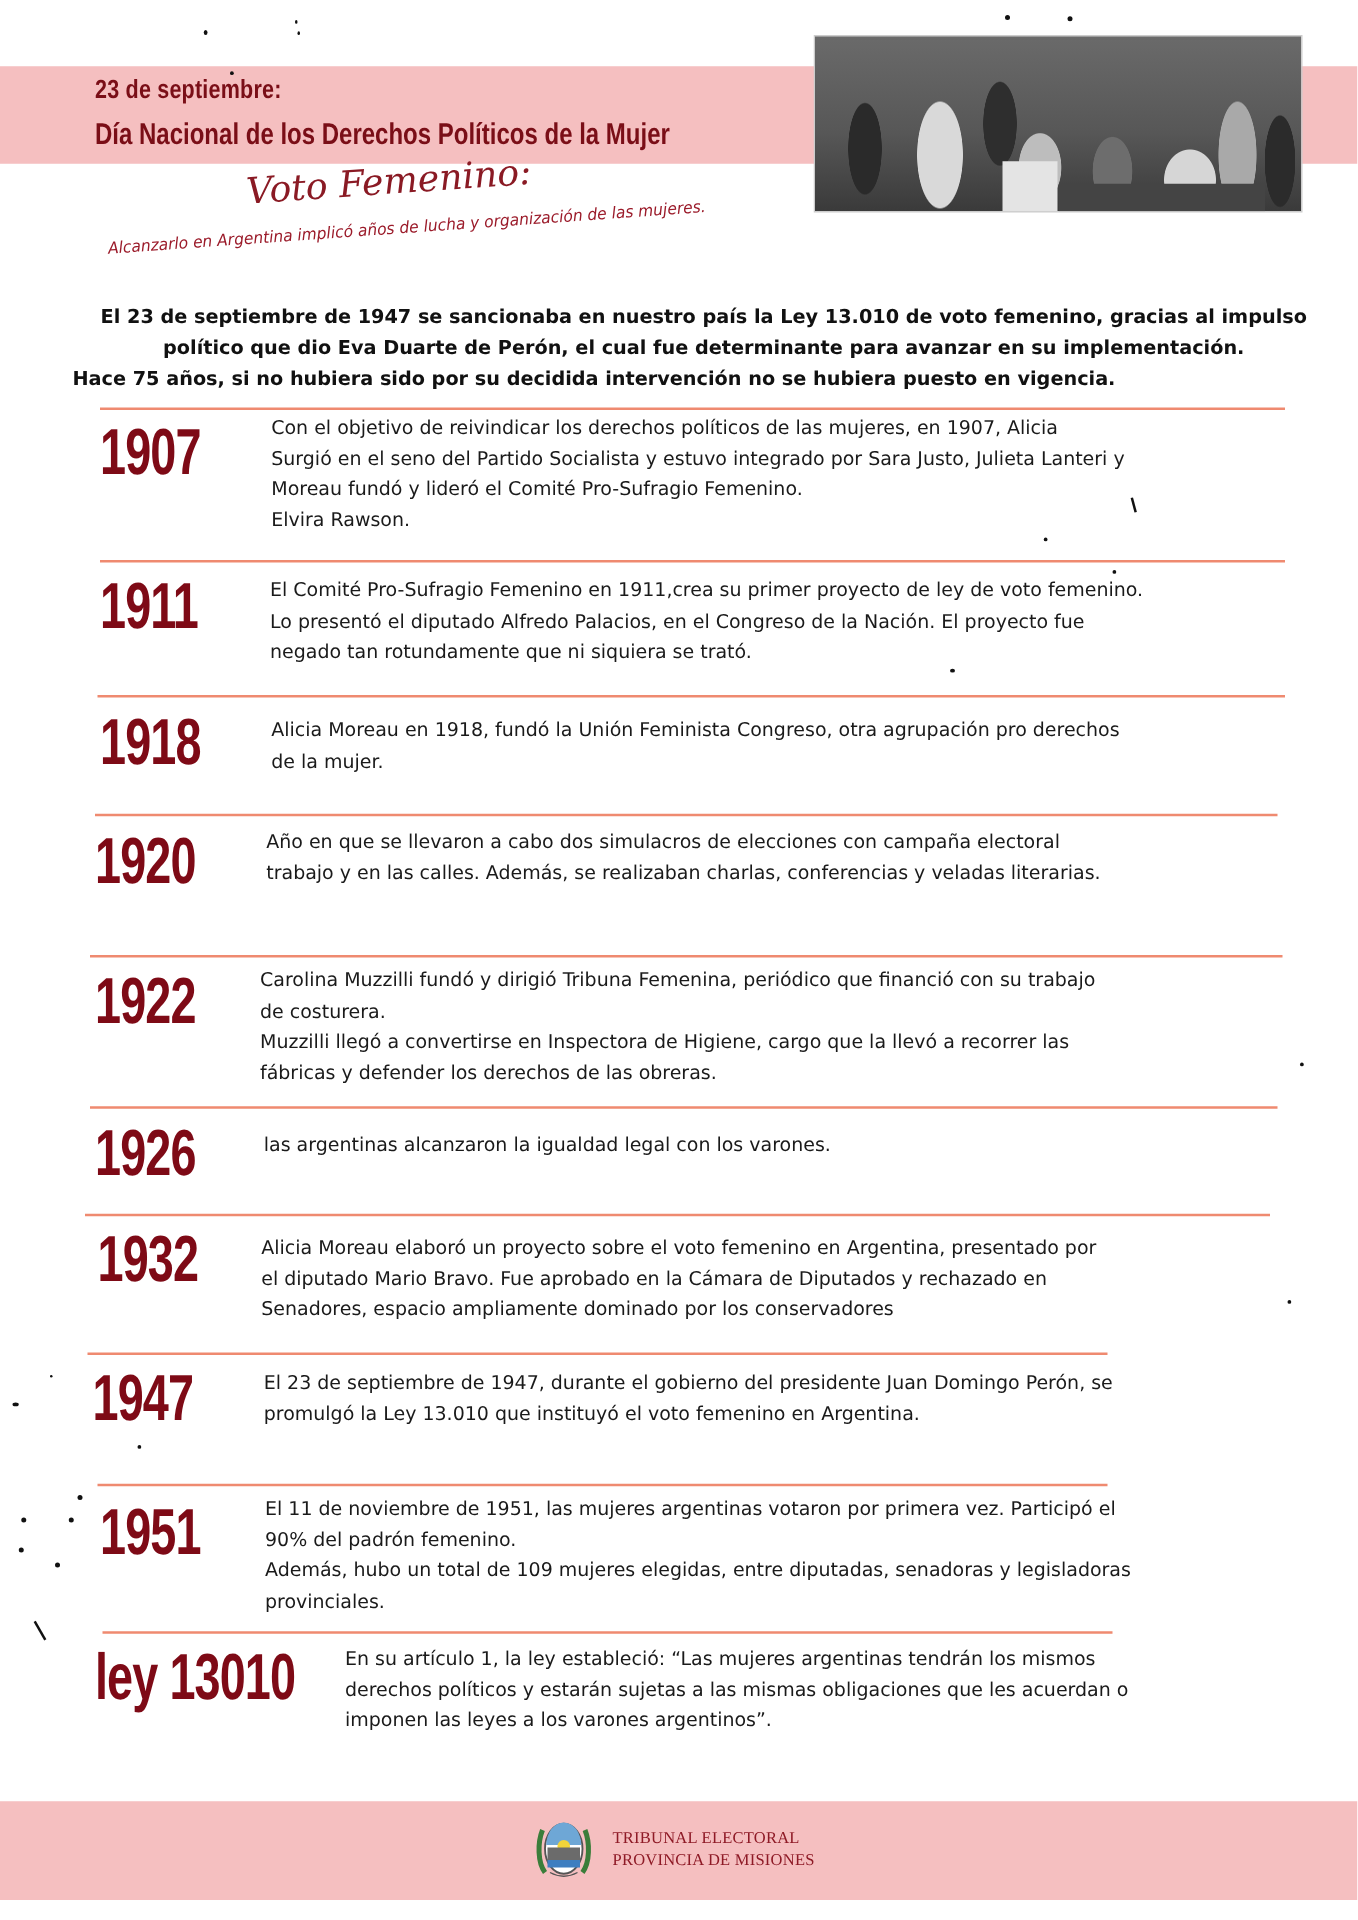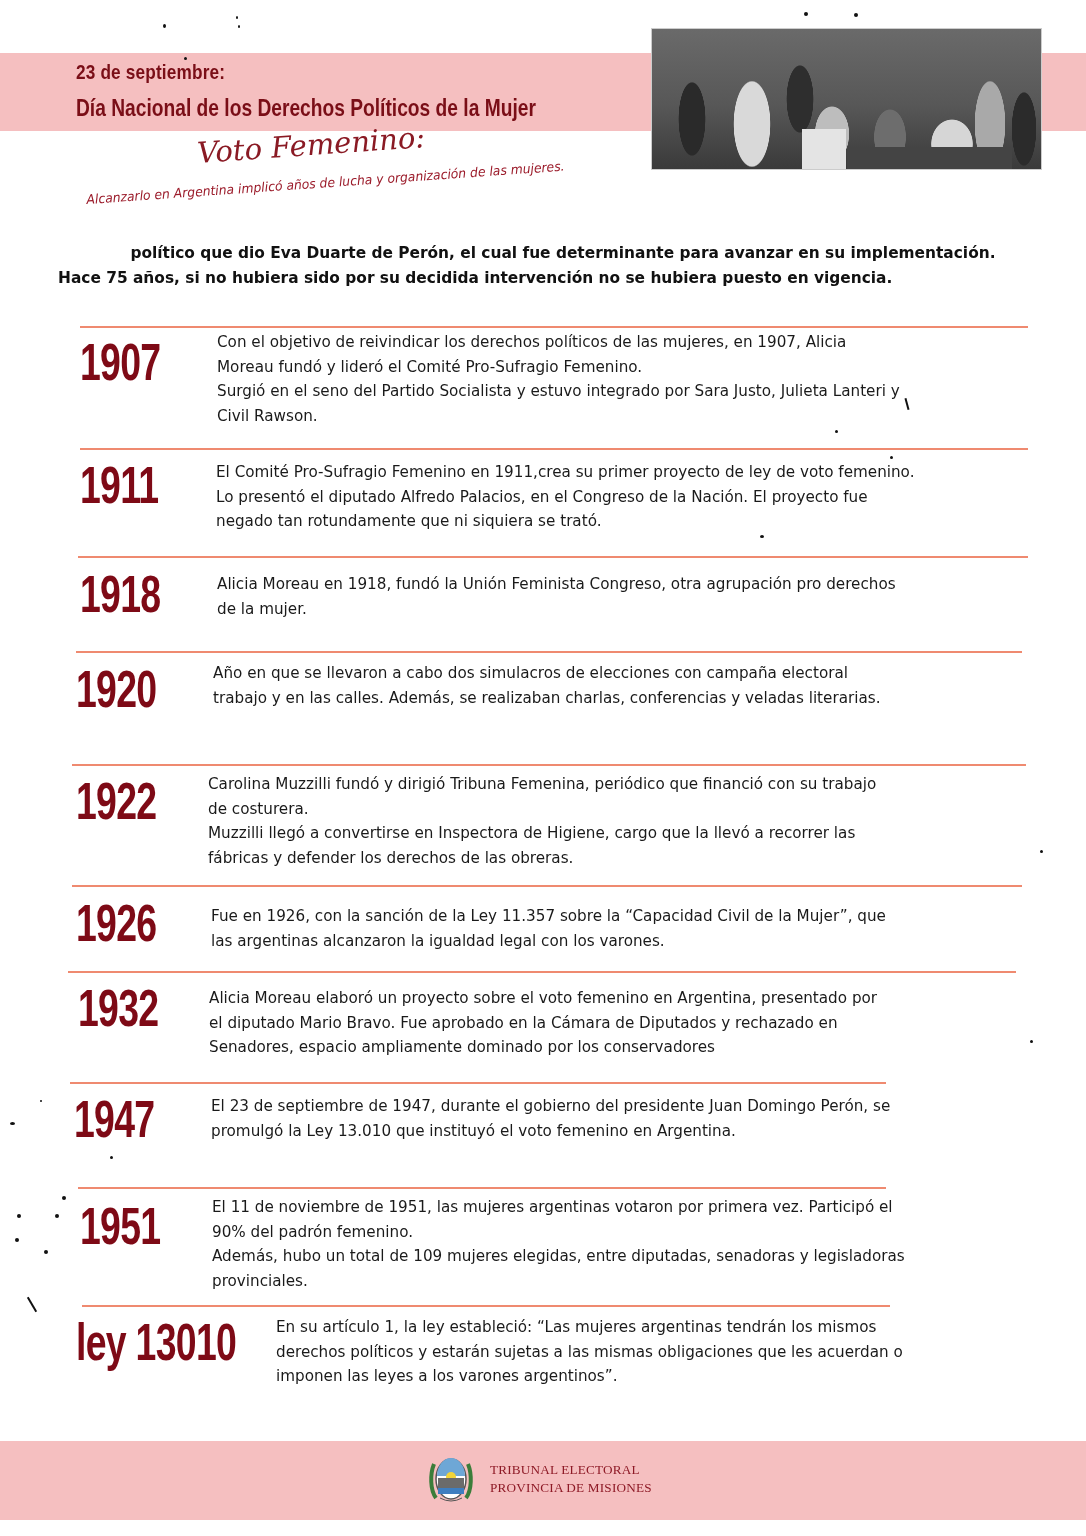--- a/index.html
+++ b/index.html
@@ -44,42 +44,43 @@
 
 <div class="photo">
   <div class="box"></div>
   <div class="table"></div>
 </div>
 
 <div class="voto">Voto Femenino:</div>
 <div class="subtitle">Alcanzarlo en Argentina implicó años de lucha y organización de las mujeres.</div>
 
 <div class="intro">
+  <span style="display:block">El 23 de septiembre de 1947 se sancionaba en nuestro país la Ley 13.010 de voto femenino, gracias al impulso</span>
   <span style="display:block">político que dio Eva Duarte de Perón, el cual fue determinante para avanzar en su implementación.</span>
   <span class="l3">Hace 75 años, si no hubiera sido por su decidida intervención no se hubiera puesto en vigencia.</span>
 </div>
 
 <div class="rule" style="left:80px;top:326px;width:948px"></div>
 <div class="rule" style="left:80px;top:448px;width:948px"></div>
 <div class="rule" style="left:78px;top:556px;width:950px"></div>
 <div class="rule" style="left:76px;top:651px;width:946px"></div>
 <div class="rule" style="left:72px;top:764px;width:954px"></div>
 <div class="rule" style="left:72px;top:885px;width:950px"></div>
 <div class="rule" style="left:68px;top:971px;width:948px"></div>
 <div class="rule" style="left:70px;top:1082px;width:816px"></div>
 <div class="rule" style="left:78px;top:1187px;width:808px"></div>
 <div class="rule" style="left:82px;top:1305px;width:808px"></div>
 
 <div>
   <div class="year" style="left:80px;top:334px">1907</div>
   <div class="desc" style="left:217px;top:330px">
     <span>Con el objetivo de reivindicar los derechos políticos de las mujeres, en 1907, Alicia</span>
+    <span>Surgió en el seno del Partido Socialista y estuvo integrado por Sara Justo, Julieta Lanteri y</span>
     <span>Moreau fundó y lideró el Comité Pro-Sufragio Femenino.</span>
-    <span>Surgió en el seno del Partido Socialista y estuvo integrado por Sara Justo, Julieta Lanteri y</span>
-    <span>Civil Rawson.</span>
+    <span>Elvira Rawson.</span>
   </div>
 </div>
 
 <div>
   <div class="year" style="left:80px;top:457px">1911</div>
   <div class="desc" style="left:216px;top:460px">
     <span>El Comité Pro-Sufragio Femenino en 1911,crea su primer proyecto de ley de voto femenino.</span>
     <span>Lo presentó el diputado Alfredo Palacios, en el Congreso de la Nación. El proyecto fue</span>
     <span>negado tan rotundamente que ni siquiera se trató.</span>
   </div>
@@ -107,21 +108,20 @@
     <span>Carolina Muzzilli fundó y dirigió Tribuna Femenina, periódico que financió con su trabajo</span>
     <span>de costurera.</span>
     <span>Muzzilli llegó a convertirse en Inspectora de Higiene, cargo que la llevó a recorrer las</span>
     <span>fábricas y defender los derechos de las obreras.</span>
   </div>
 </div>
 
 <div>
   <div class="year" style="left:76px;top:895px">1926</div>
   <div class="desc" style="left:211px;top:904px">
-    <span>Fue en 1926, con la sanción de la Ley 11.357 sobre la “Capacidad Civil de la Mujer”, que</span>
     <span>las argentinas alcanzaron la igualdad legal con los varones.</span>
   </div>
 </div>
 
 <div>
   <div class="year" style="left:78px;top:980px">1932</div>
   <div class="desc" style="left:209px;top:986px">
     <span>Alicia Moreau elaboró un proyecto sobre el voto femenino en Argentina, presentado por</span>
     <span>el diputado Mario Bravo. Fue aprobado en la Cámara de Diputados y rechazado en</span>
     <span>Senadores, espacio ampliamente dominado por los conservadores</span>

